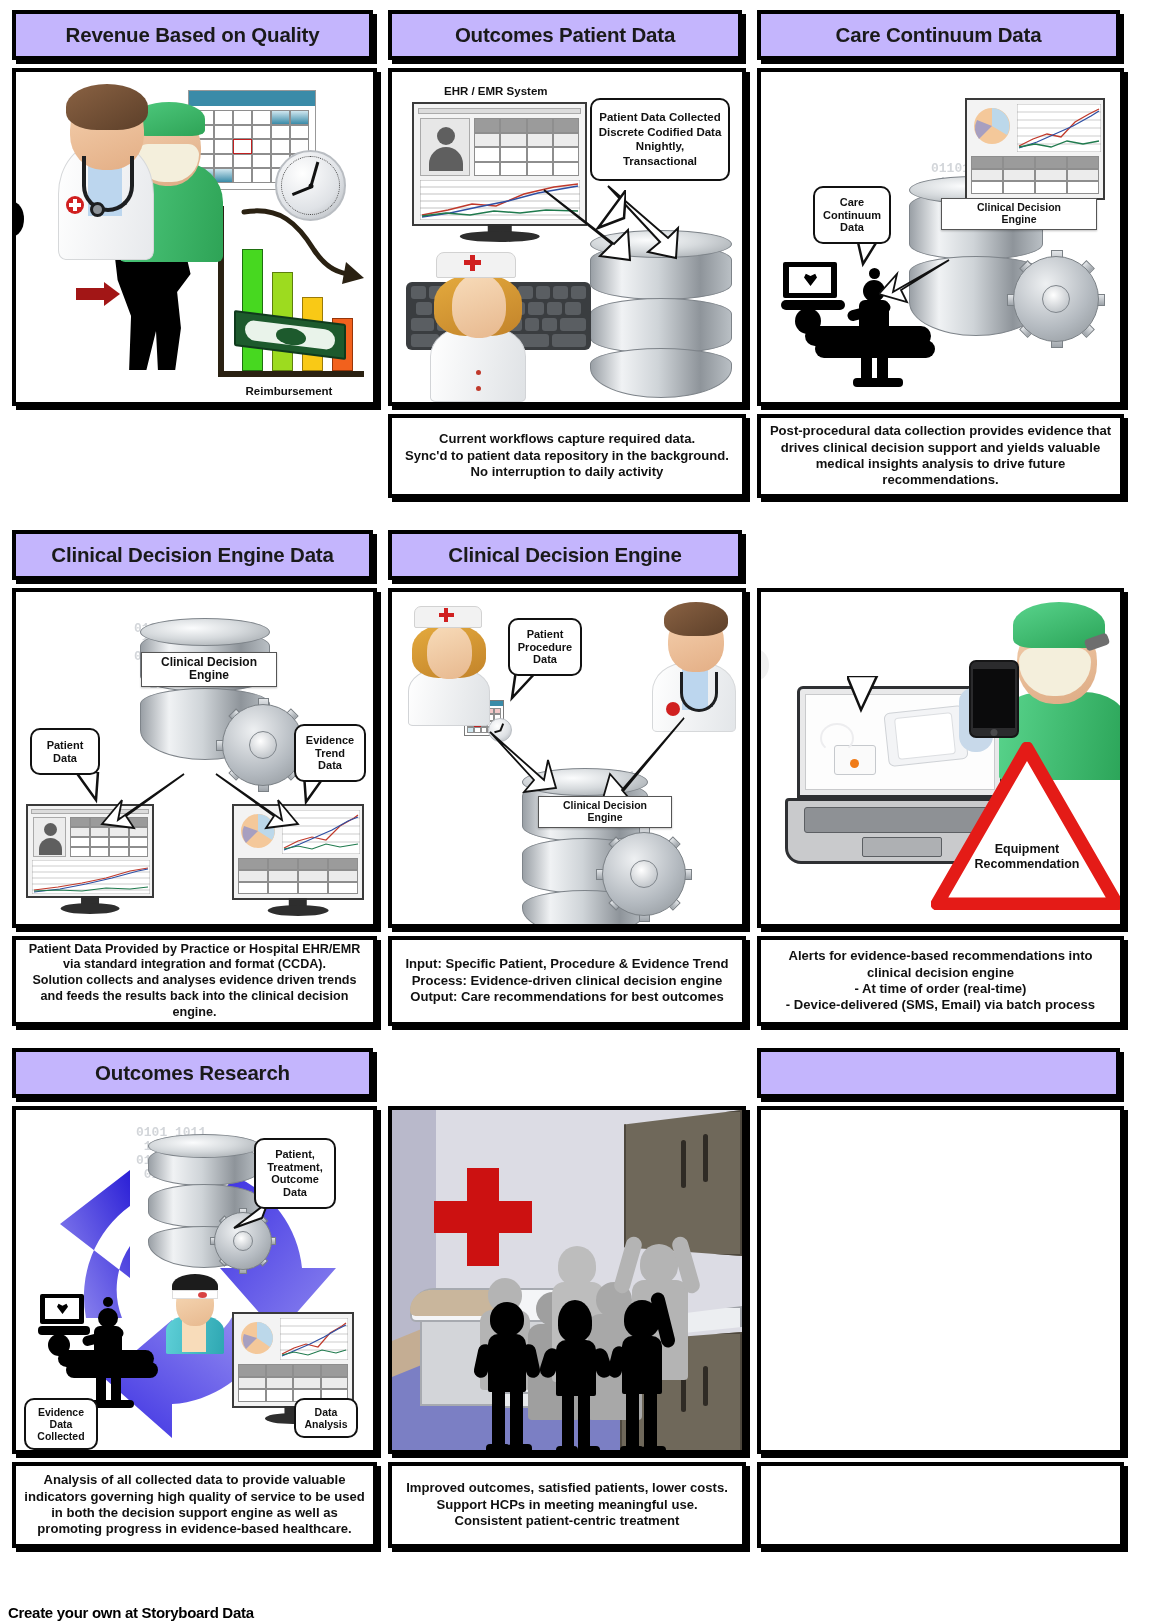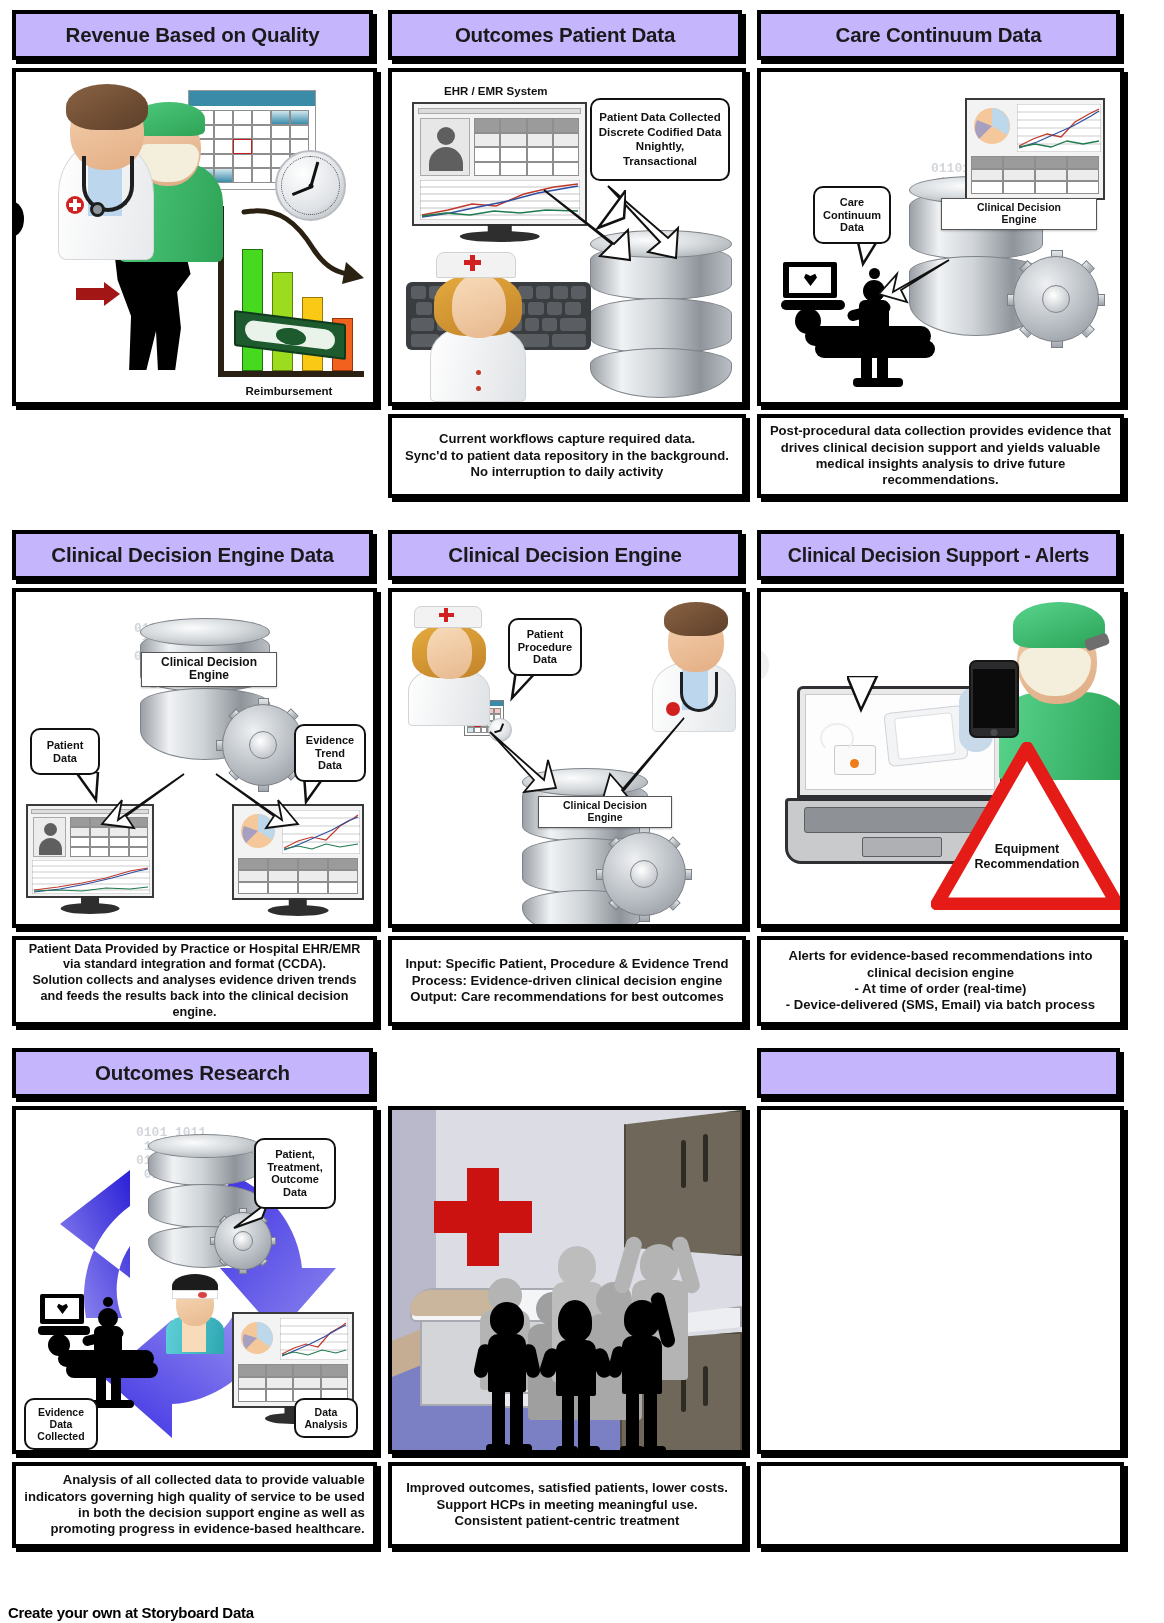--- a/index.html
+++ b/index.html
@@ -713,23 +713,20 @@
       </div>
     </div>
     <div class="cap-box" style="top:406px; height:90px;">
       <p style="white-space:pre-line;">Input: Specific Patient, Procedure &amp; Evidence Trend
 Process: Evidence-driven clinical decision engine
 Output: Care recommendations for best outcomes</p>
     </div>
   </div>
 
   <div class="cell" style="left:757px; top:530px; width:367px; height:496px;">
-    <div class="title-box">
-      <span style="font-size:19.5px;">Clinical Decision Support - Alerts</span>
-    </div>
     <div class="art-box" style="height:340px;">
       <div class="abs" style="left:-14px; top:58px; width:22px; height:30px; background:#f0f0f0; border-radius:50%;"></div>
 
       <div class="abs" style="left:24px; top:94px; width:230px; height:200px;">
         <div class="abs" style="left:12px;top:0;right:12px;height:112px;background:#e9e9ea;border:3px solid #2e3033;border-radius:6px 6px 0 0;">
           <div class="abs" style="inset:5px;background:#fdfdfd;border:1px solid #c9cacc;"></div>
 
           <div class="abs" style="left:86px;top:20px;width:80px;height:54px;background:#f3f4f6;border:1.5px solid #cfd2d6;border-radius:6px;transform:rotate(-6deg);"></div>
           <div class="abs" style="left:96px;top:26px;width:58px;height:42px;background:#fff;border:1.2px solid #dcdee1;border-radius:4px;transform:rotate(-6deg);"></div>
           <div class="abs" style="left:34px;top:56px;width:42px;height:30px;background:#fafafa;border:1.5px solid #c6c9cd;border-radius:3px;"></div>
@@ -903,21 +900,21 @@
           </div>
         </div>
         <div class="neck"></div>
           <div class="foot"></div>
       </div>
 
       <div class="callout" style="left:278px; top:288px; width:64px; padding:6px 4px; font-size:10.5px; white-space:pre-line;">Data
 Analysis</div>
     </div>
     <div class="cap-box" style="top:414px; height:86px;">
-      <p style="white-space:pre-line;text-align:right;">Analysis of all collected data to provide valuable
+      <p style="white-space:pre-line;">Analysis of all collected data to provide valuable
 indicators governing high quality of service to be used
 in both the decision support engine as well as
 promoting progress in evidence-based healthcare.</p>
     </div>
   </div>
 
   <div class="cell" style="left:388px; top:1048px; width:358px; height:505px;">
     <div class="art-box" style="height:348px; background:#d9d9e2;">
 
       <div class="abs" style="left:0;top:0;right:0;bottom:0;background:#dcdce4;"></div>

